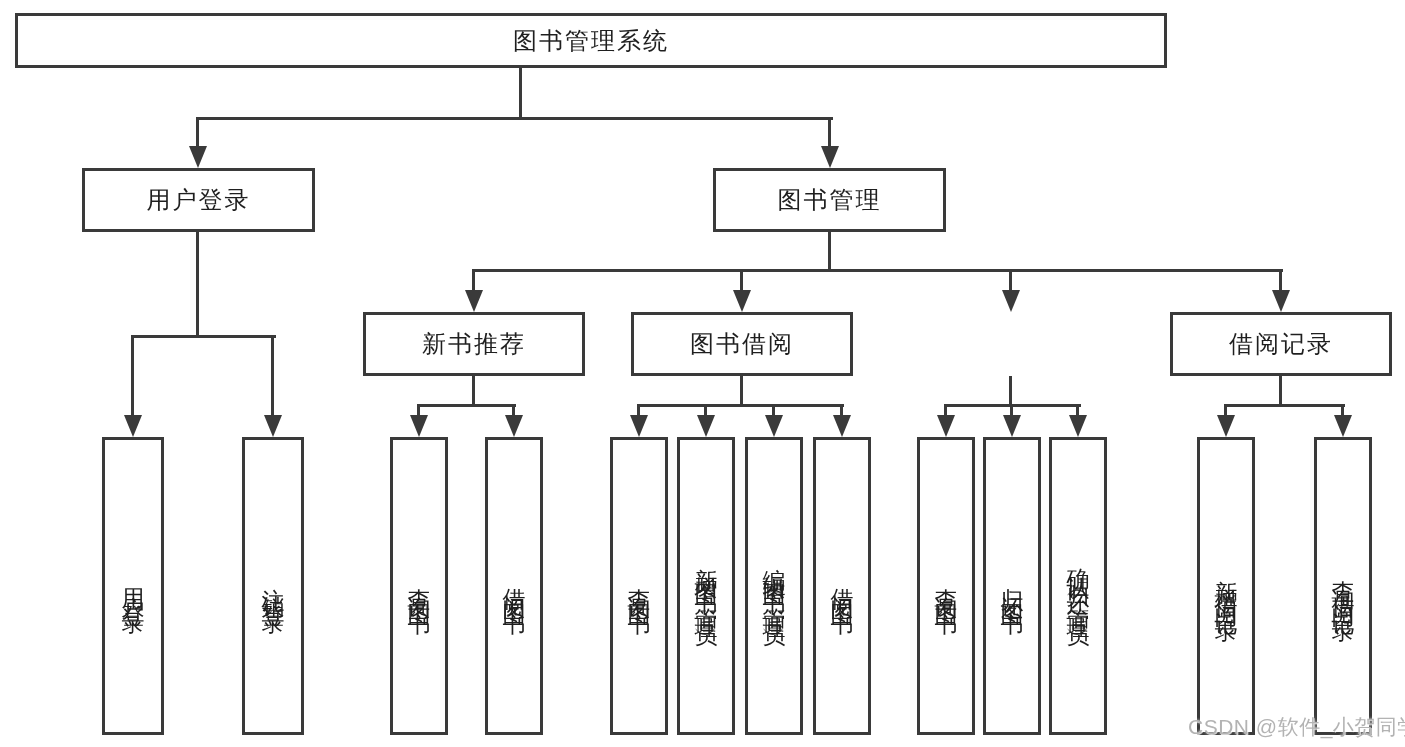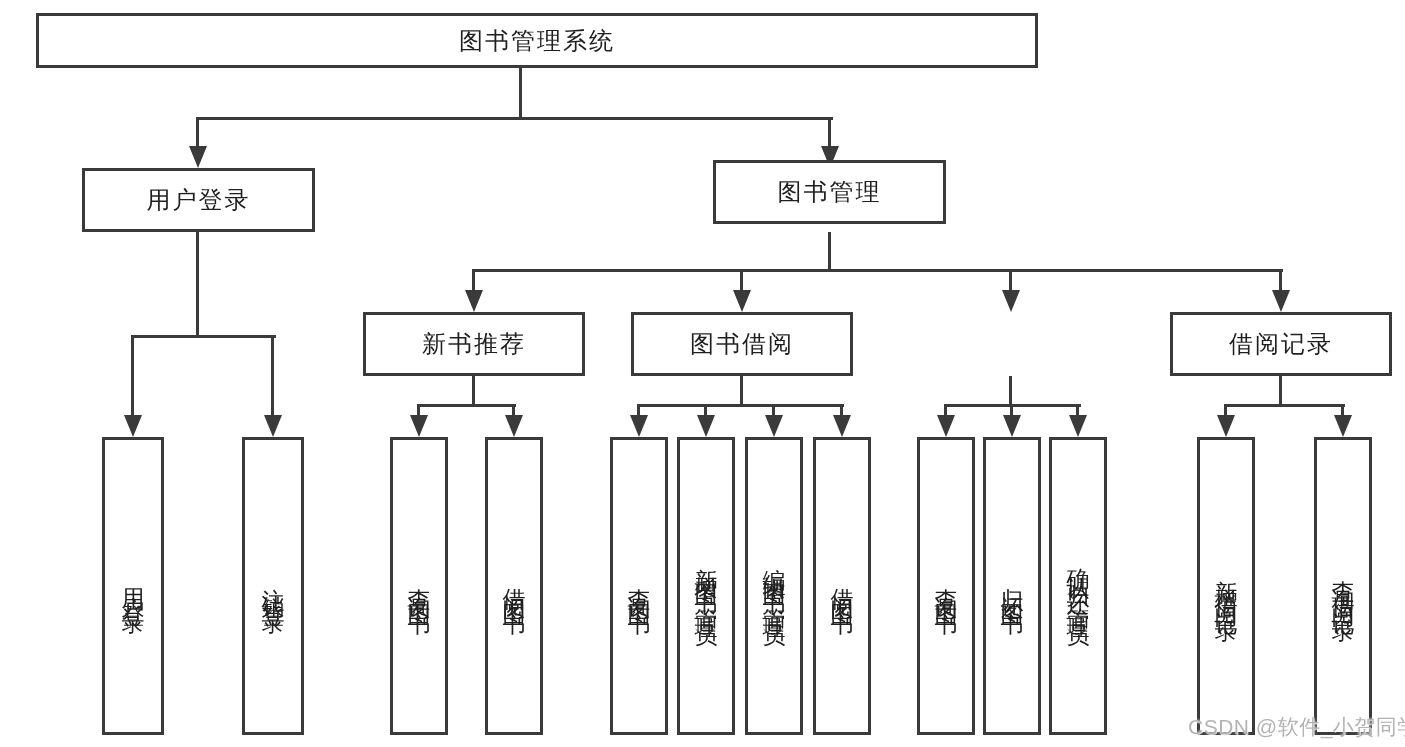--- a/index.html
+++ b/index.html
@@ -111,28 +111,28 @@
   <div class="arrow" style="left:1003px;top:415px"></div>
   <div class="arrow" style="left:1069px;top:415px"></div>
 
   <div class="line" style="left:1279px;top:376px;width:3px;height:31px"></div>
   <div class="line" style="left:1224px;top:404px;width:121px;height:3px"></div>
   <div class="line" style="left:1224px;top:404px;width:3px;height:14px"></div>
   <div class="line" style="left:1341px;top:404px;width:3px;height:14px"></div>
   <div class="arrow" style="left:1217px;top:415px"></div>
   <div class="arrow" style="left:1334px;top:415px"></div>
 
-  <div class="node h" style="left:36px;top:13px;width:1002px;height:55px">
+  <div class="node h" style="left:15px;top:13px;width:1152px;height:55px">
     <span class="lbl">图书管理系统</span>
   </div>
 
   <div class="node h" style="left:82px;top:168px;width:233px;height:64px">
     <span class="lbl">用户登录</span>
   </div>
-  <div class="node h" style="left:713px;top:160px;width:233px;height:64px">
+  <div class="node h" style="left:713px;top:168px;width:233px;height:64px">
     <span class="lbl">图书管理</span>
   </div>
 
   <div class="node v" style="left:102px;top:437px;width:62px;height:298px">
     <span class="lbl">用户登录</span>
   </div>
   <div class="node v" style="left:242px;top:437px;width:62px;height:298px">
     <span class="lbl">注销登录</span>
   </div>
 

